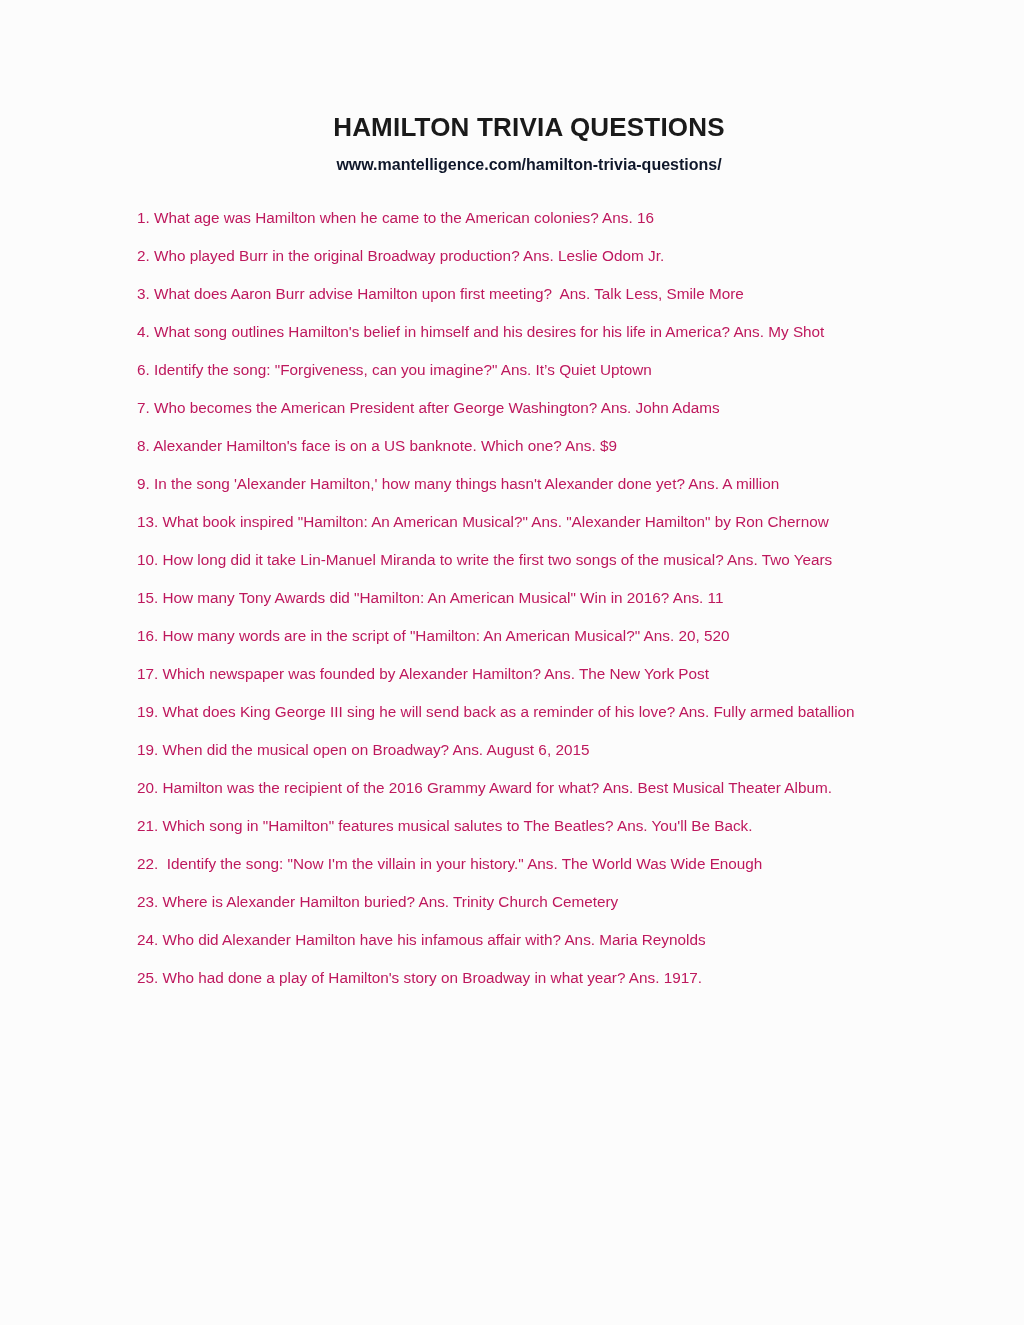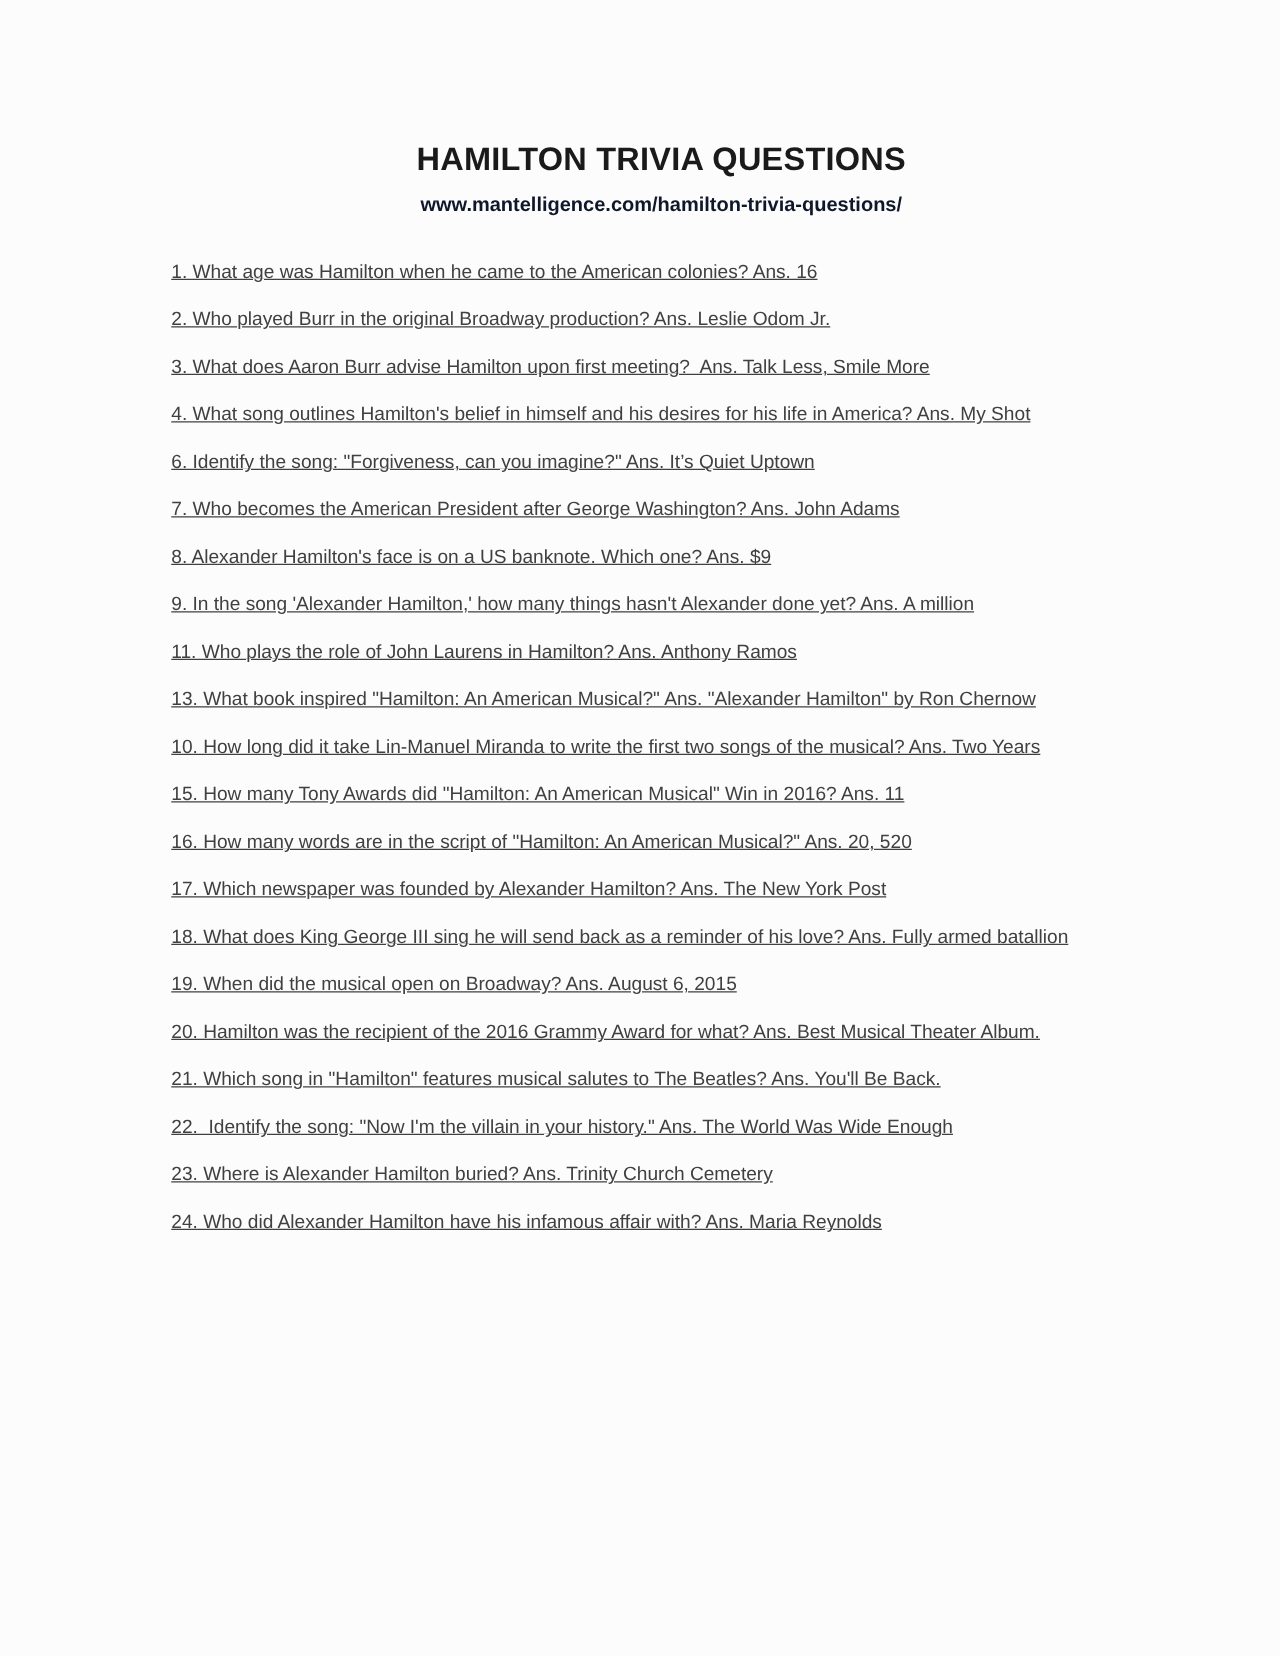--- a/index.html
+++ b/index.html
@@ -48,28 +48,27 @@
     list-style: none;
     margin: 0;
     padding: 0;
     padding-top: 36px;
     padding-left: 120px;
     padding-right: 100px;
   }
   .trivia-item {
     font-size: 15.3px;
     line-height: 1.0;
-    color: #404040;
+    color: #be185d;
     margin: 0;
     padding: 0;
     height: 38px;
     display: flex;
     align-items: flex-start;
     white-space: pre;
-    text-decoration: underline;
   }
 </style>
 </head>
 <body>
 
 <div class="page">
 
   <div class="doc-header">
     <h1 class="doc-title">HAMILTON TRIVIA QUESTIONS</h1>
     <div class="doc-subtitle">www.mantelligence.com/hamilton-trivia-questions/</div>
@@ -77,28 +76,28 @@
 
   <ol class="trivia-list">
       <li class="trivia-item">1. What age was Hamilton when he came to the American colonies? Ans. 16</li>
       <li class="trivia-item">2. Who played Burr in the original Broadway production? Ans. Leslie Odom Jr.</li>
       <li class="trivia-item">3. What does Aaron Burr advise Hamilton upon first meeting?  Ans. Talk Less, Smile More</li>
       <li class="trivia-item">4. What song outlines Hamilton's belief in himself and his desires for his life in America? Ans. My Shot</li>
       <li class="trivia-item">6. Identify the song: "Forgiveness, can you imagine?" Ans. It’s Quiet Uptown</li>
       <li class="trivia-item">7. Who becomes the American President after George Washington? Ans. John Adams</li>
       <li class="trivia-item">8. Alexander Hamilton's face is on a US banknote. Which one? Ans. $9</li>
       <li class="trivia-item">9. In the song 'Alexander Hamilton,' how many things hasn't Alexander done yet? Ans. A million</li>
-      <li class="trivia-item">11. Who plays the role of John Laurens in Hamilton? Ans. Anthony Ramos</li>
       <li class="trivia-item">13. What book inspired "Hamilton: An American Musical?" Ans. "Alexander Hamilton" by Ron Chernow</li>
       <li class="trivia-item">10. How long did it take Lin-Manuel Miranda to write the first two songs of the musical? Ans. Two Years</li>
       <li class="trivia-item">15. How many Tony Awards did "Hamilton: An American Musical" Win in 2016? Ans. 11</li>
       <li class="trivia-item">16. How many words are in the script of "Hamilton: An American Musical?" Ans. 20, 520</li>
       <li class="trivia-item">17. Which newspaper was founded by Alexander Hamilton? Ans. The New York Post</li>
-      <li class="trivia-item">18. What does King George III sing he will send back as a reminder of his love? Ans. Fully armed batallion</li>
+      <li class="trivia-item">19. What does King George III sing he will send back as a reminder of his love? Ans. Fully armed batallion</li>
       <li class="trivia-item">19. When did the musical open on Broadway? Ans. August 6, 2015</li>
       <li class="trivia-item">20. Hamilton was the recipient of the 2016 Grammy Award for what? Ans. Best Musical Theater Album.</li>
       <li class="trivia-item">21. Which song in "Hamilton" features musical salutes to The Beatles? Ans. You'll Be Back.</li>
       <li class="trivia-item">22.  Identify the song: "Now I'm the villain in your history." Ans. The World Was Wide Enough</li>
       <li class="trivia-item">23. Where is Alexander Hamilton buried? Ans. Trinity Church Cemetery</li>
       <li class="trivia-item">24. Who did Alexander Hamilton have his infamous affair with? Ans. Maria Reynolds</li>
+      <li class="trivia-item">25. Who had done a play of Hamilton's story on Broadway in what year? Ans. 1917.</li>
     </ol>
 
 </div>
 
 </body></html>

